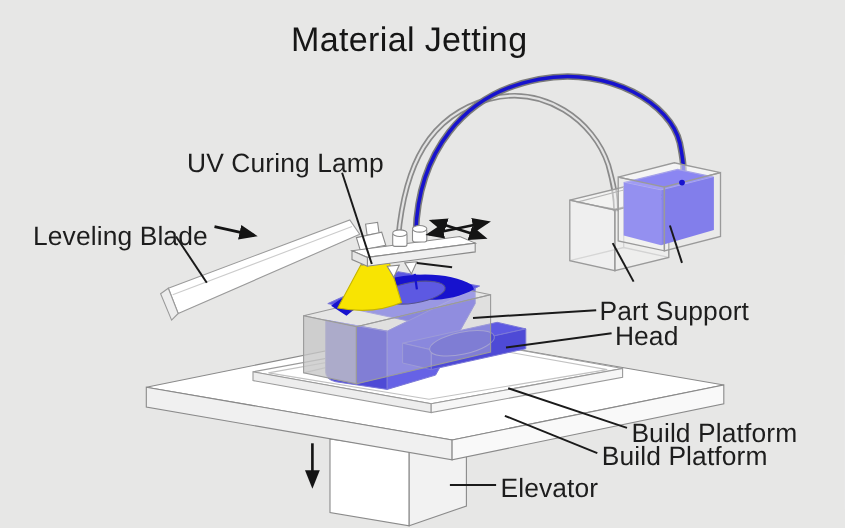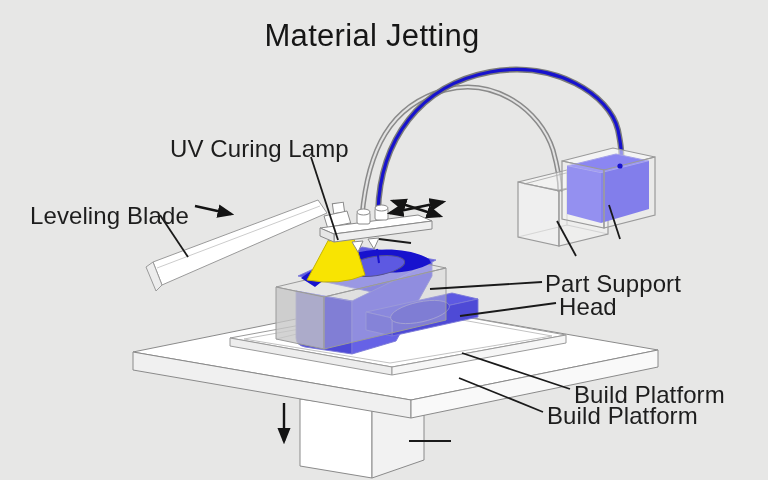--- a/index.html
+++ b/index.html
@@ -171,13 +171,14 @@
     </g>
   </svg>
 
   <div class="title">Material Jetting</div>
   <div class="label lbl-uv">UV Curing Lamp</div>
   <div class="label lbl-blade">Leveling Blade</div>
   <div class="label lbl-partsupport">Part Support</div>
   <div class="label lbl-part">Head</div>
   <div class="label lbl-substrate">Build Platform</div>
   <div class="label lbl-platform">Build Platform</div>
+  <div class="label lbl-elevator">Elevator</div>
 </div>
 
 </body></html>

